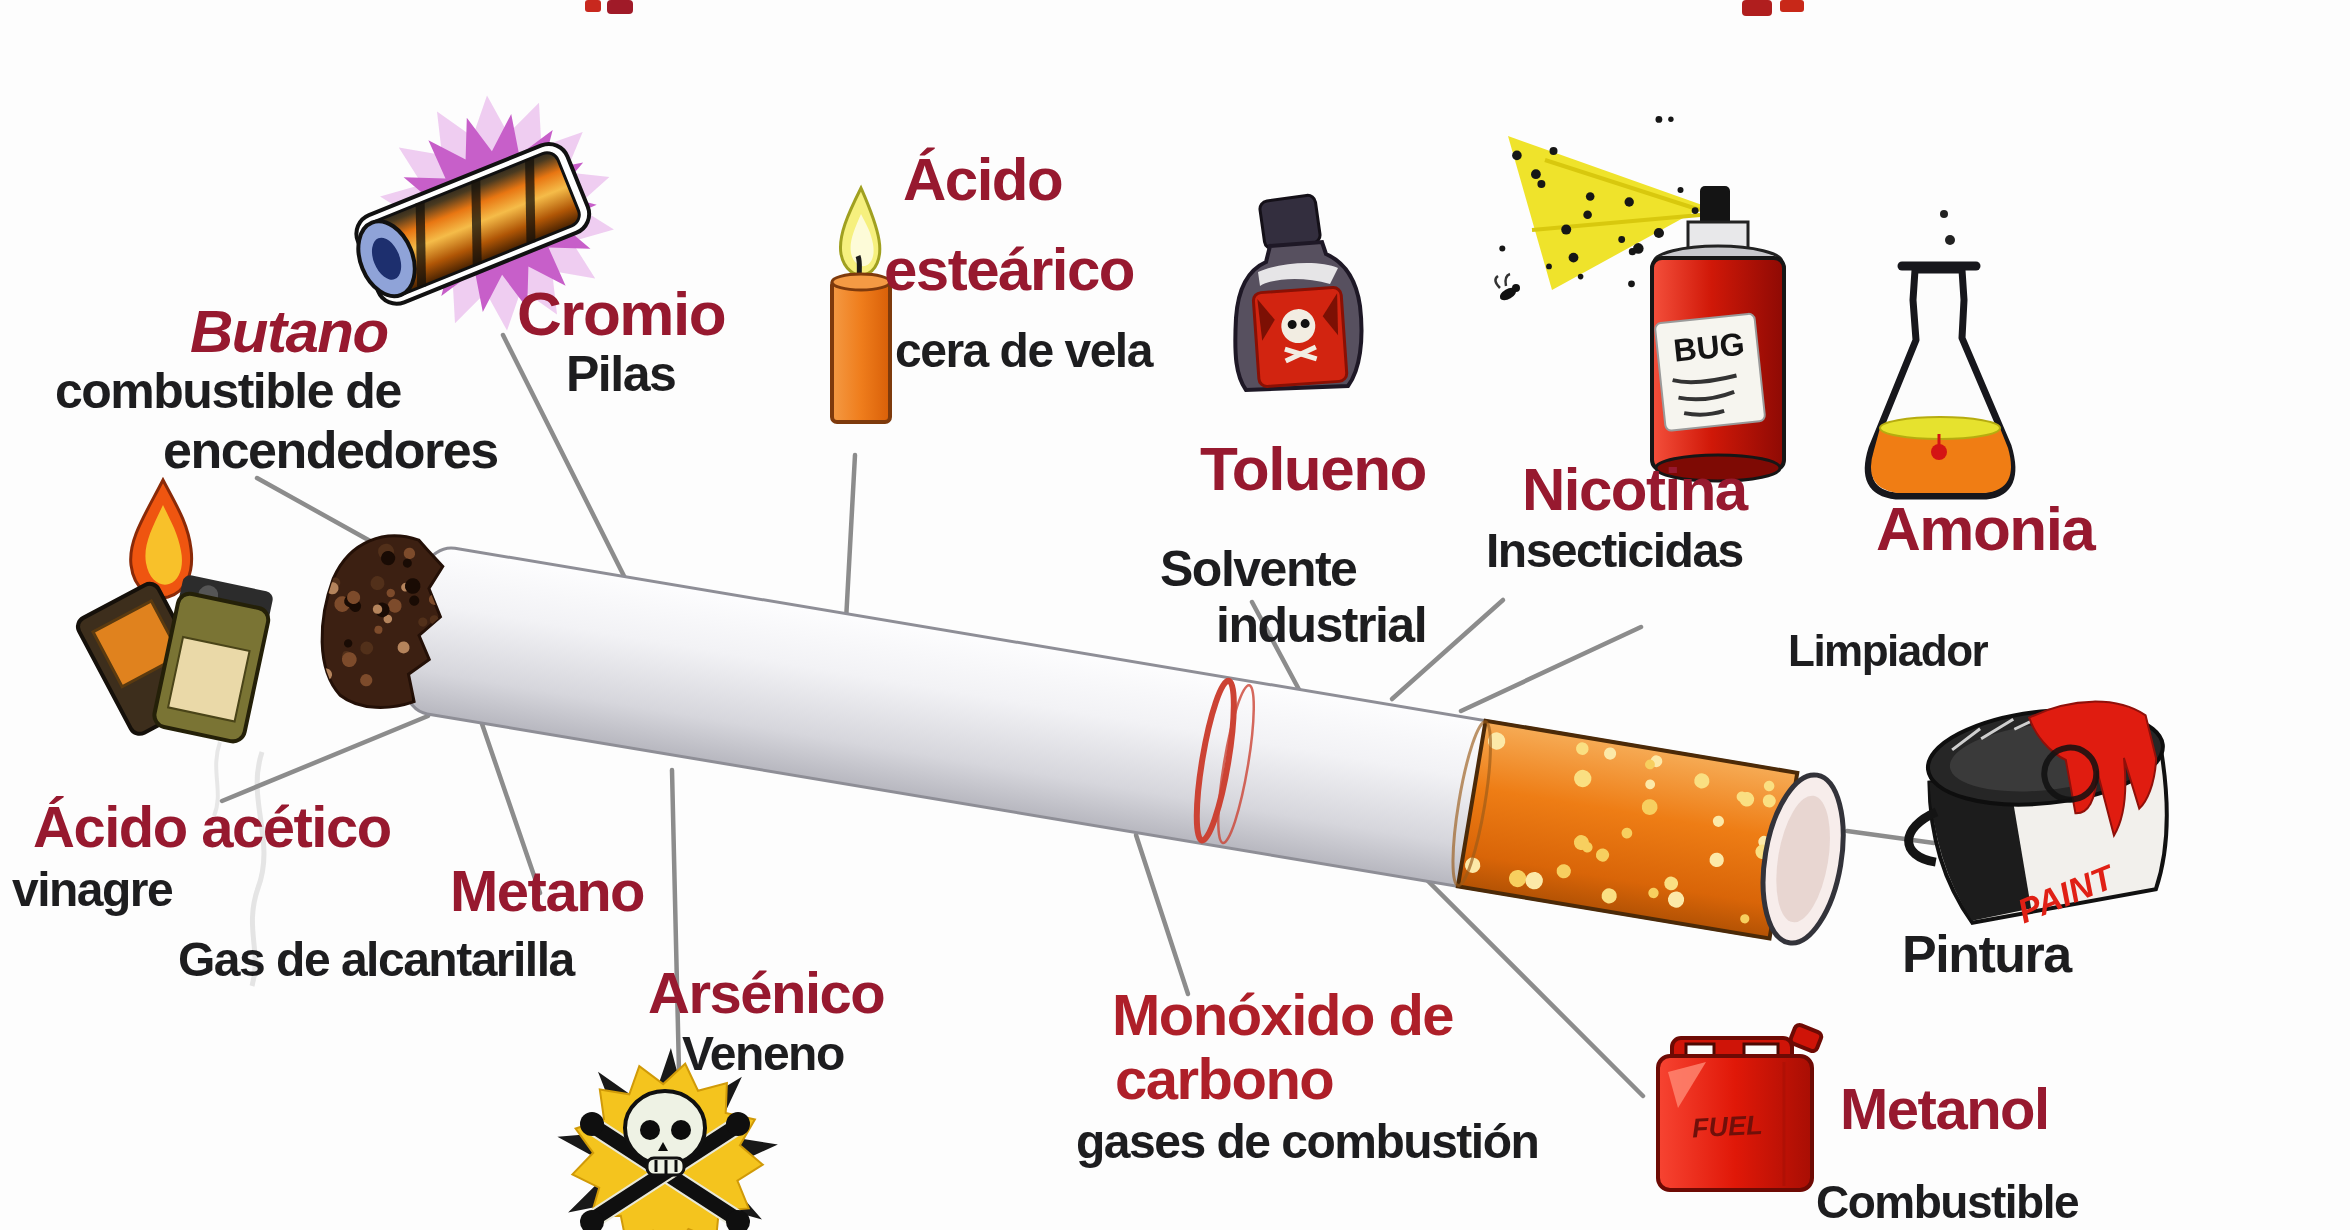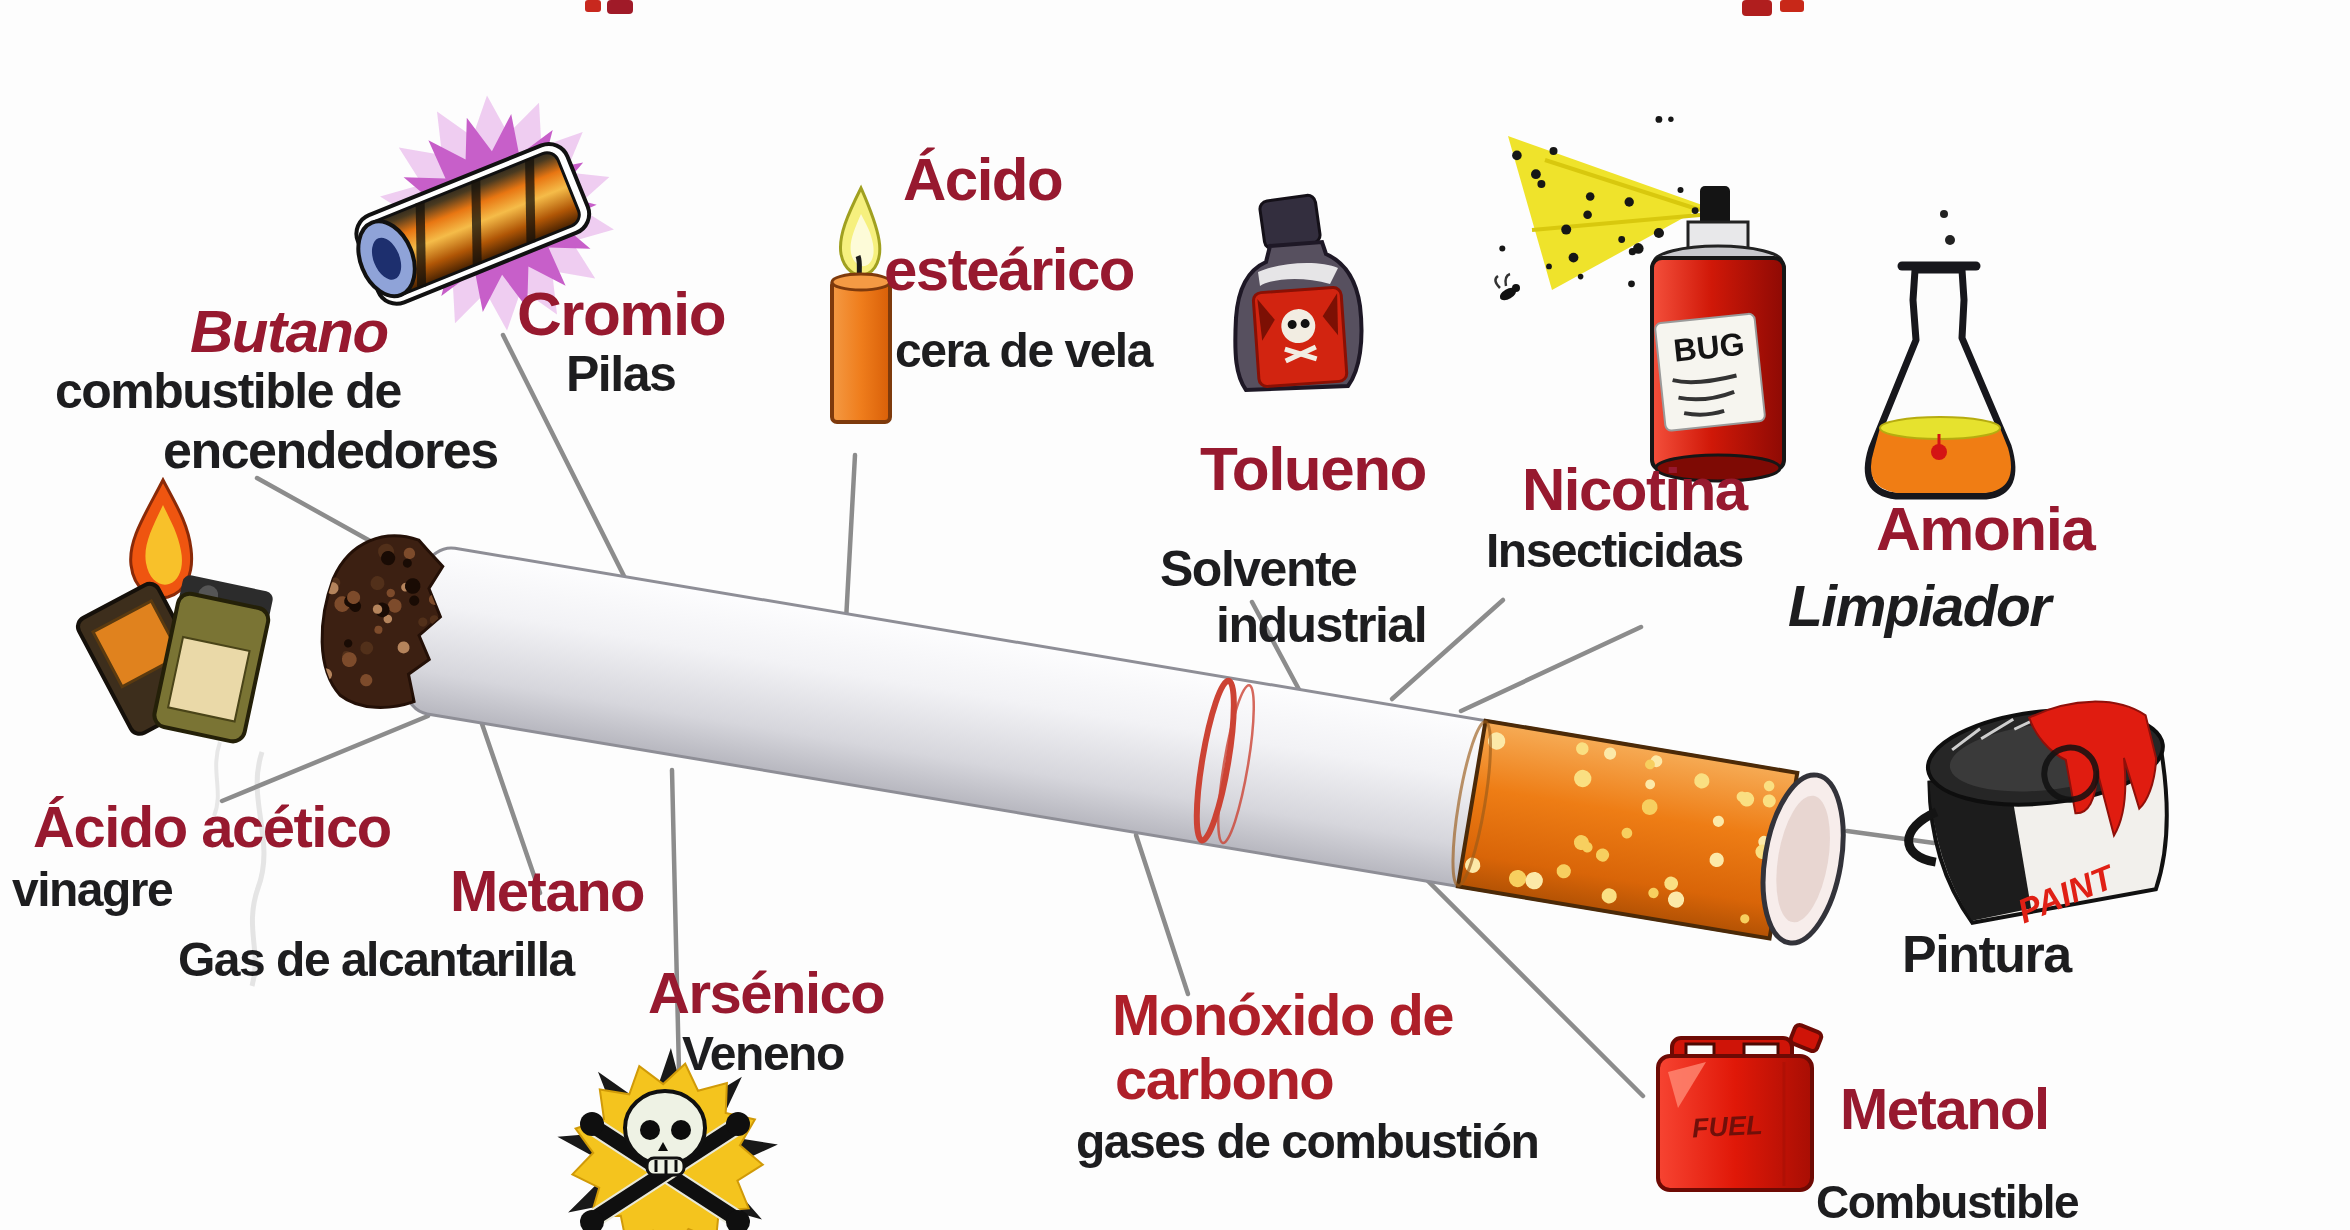--- a/index.html
+++ b/index.html
@@ -22,21 +22,21 @@
   .cromio-d{left:566px;top:349px;font-size:50px;}
   .este-n1{left:903px;top:150px;font-size:60px;}
   .este-n2{left:884px;top:240px;font-size:60px;}
   .este-d{left:895px;top:327px;font-size:48px;}
   .tolueno-name{left:1200px;top:438px;font-size:62px;}
   .tolueno-d1{left:1160px;top:505px;font-size:50px;margin-top:39px;}
   .tolueno-d2{left:1216px;top:566px;font-size:50px;margin-top:34px;}
   .nicotina-name{left:1522px;top:460px;font-size:60px;}
   .nicotina-d{left:1486px;top:527px;font-size:48px;}
   .amonia-name{left:1876px;top:498px;font-size:62px;}
-  .amonia-d{left:1788px;top:578px;font-size:57px;font-style:italic;}
+  .amonia-d{left:1788px;top:629px;font-size:44px;}
   .acetico-name{left:8px;top:798px;font-size:58px;margin-left:25px;}
   .acetico-d{left:12px;top:866px;font-size:48px;}
   .metano-name{left:450px;top:862px;font-size:58px;}
   .metano-d{left:178px;top:936px;font-size:48px;}
   .arsenico-name{left:648px;top:964px;font-size:58px;}
   .arsenico-d{left:682px;top:1030px;font-size:48px;}
   .monox-n1{left:1112px;top:986px;font-size:58px;}
   .monox-n2{left:1115px;top:1050px;font-size:58px;}
   .monox-d{left:1076px;top:1118px;font-size:48px;}
   .pintura-name{left:1902px;top:928px;font-size:52px;}

